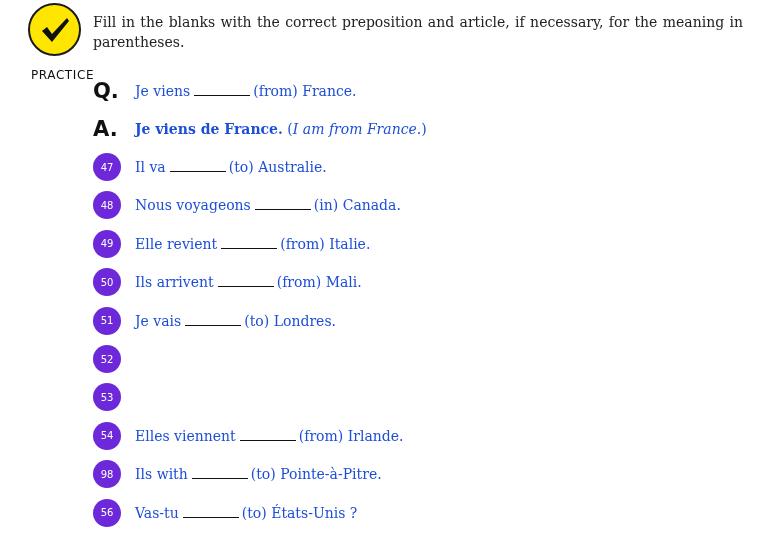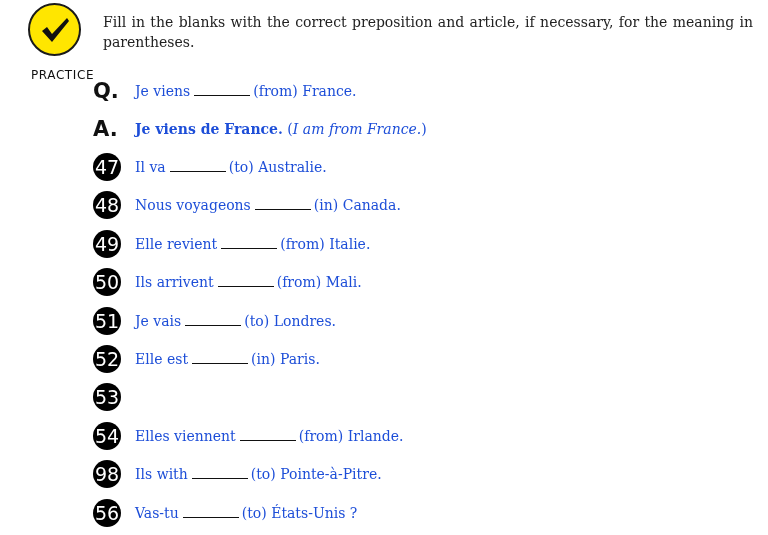--- a/index.html
+++ b/index.html
@@ -1,23 +1,23 @@
 <!DOCTYPE html>
 <html><head>
 <meta charset="utf-8">
 <style>
   html, body { margin:0; padding:0; background:#ffffff; }
   body { width:768px; height:535px; position:relative; overflow:hidden; font-family:"DejaVu Serif", serif; color:#222; }
   .badge { position:absolute; left:28px; top:3px; width:53px; height:53px; border-radius:50%; background:#ffe600; border:2px solid #1a1a1a; box-sizing:border-box; }
   .badge svg { position:absolute; left:8px; top:8px; }
   .practice { position:absolute; left:31px; top:68px; font-family:"DejaVu Sans", sans-serif; font-weight:normal; font-size:12px; letter-spacing:0.6px; color:#111; }
-  .instr { position:absolute; left:93px; top:12px; width:650px; font-size:14px; line-height:20px; text-align:justify; text-align-last:left; color:#222;margin-left:10px; }
+  .instr { position:absolute; left:93px; top:12px; width:650px; font-size:14px; line-height:20px; text-align:justify; text-align-last:left; color:#222; }
   .row { position:absolute; left:93px; height:26px; display:flex; align-items:center; }
   .ql { width:42px; font-family:"DejaVu Sans", sans-serif; font-weight:bold; font-size:21px; color:#111; }
-  .num { width:28px; height:28px; border-radius:50%; background:#000000; color:#fff; font-family:"DejaVu Sans", sans-serif; font-size:19px; display:flex; align-items:center; justify-content:center; margin-right:14px; flex-shrink:0; }
+  .num { width:28px; height:28px; border-radius:50%; background:#6d28d9; color:#fff; font-family:"DejaVu Sans", sans-serif; font-size:10px; display:flex; align-items:center; justify-content:center; margin-right:14px; flex-shrink:0; }
   .txt { font-size:14px; color:#1d4ed8; white-space:nowrap; }
   .blank { display:inline-block; width:56px; border-bottom:1.5px solid #111; margin:0 3px 0 4px; vertical-align:baseline; height:12px; }
   .bold { font-weight:bold; }
   .ital { font-style:italic; }
 </style>
 </head>
 <body>
 
 <div class="badge">
   <svg width="34" height="34" viewBox="0 0 34 34">
@@ -59,21 +59,20 @@
     <div class="row" style="top: 269.2px;">
       <span class="num">50</span>
       <span class="txt"><span>Ils arrivent</span><span class="blank"></span><span>(from) Mali.</span></span>
     </div>
     <div class="row" style="top: 307.6px;">
       <span class="num">51</span>
       <span class="txt"><span>Je vais</span><span class="blank"></span><span>(to) Londres.</span></span>
     </div>
     <div class="row" style="top: 346px;">
       <span class="num">52</span>
-      <span class="txt"><span>Elle est</span><span class="blank"></span><span>(in) Paris.</span></span>
     </div>
     <div class="row" style="top: 384.4px; gap: 33px;">
       <span class="num">53</span>
     </div>
     <div class="row" style="top: 422.8px;">
       <span class="num">54</span>
       <span class="txt"><span>Elles viennent</span><span class="blank"></span><span>(from) Irlande.</span></span>
     </div>
     <div class="row" style="top: 461.2px;">
       <span class="num">98</span>

